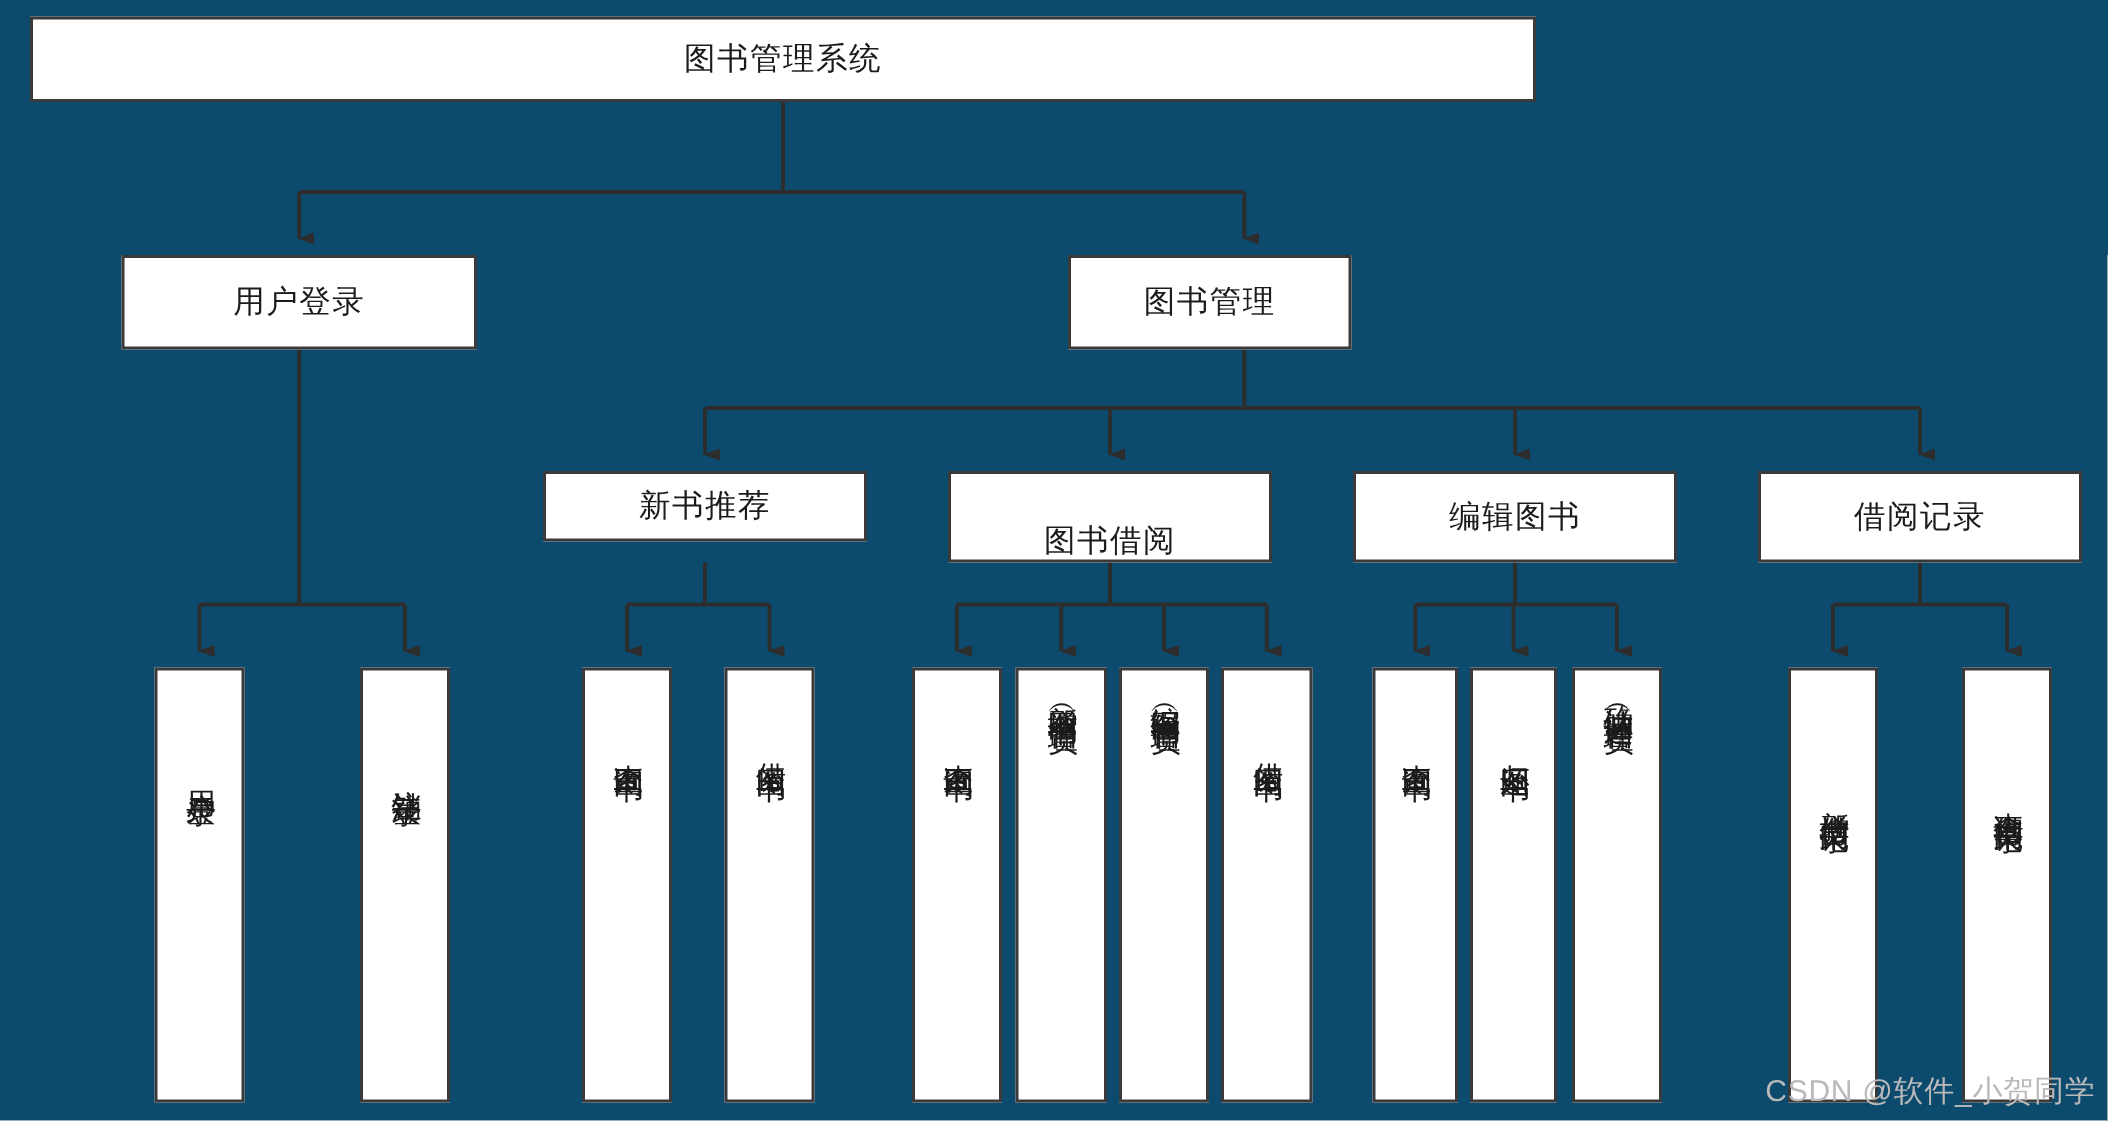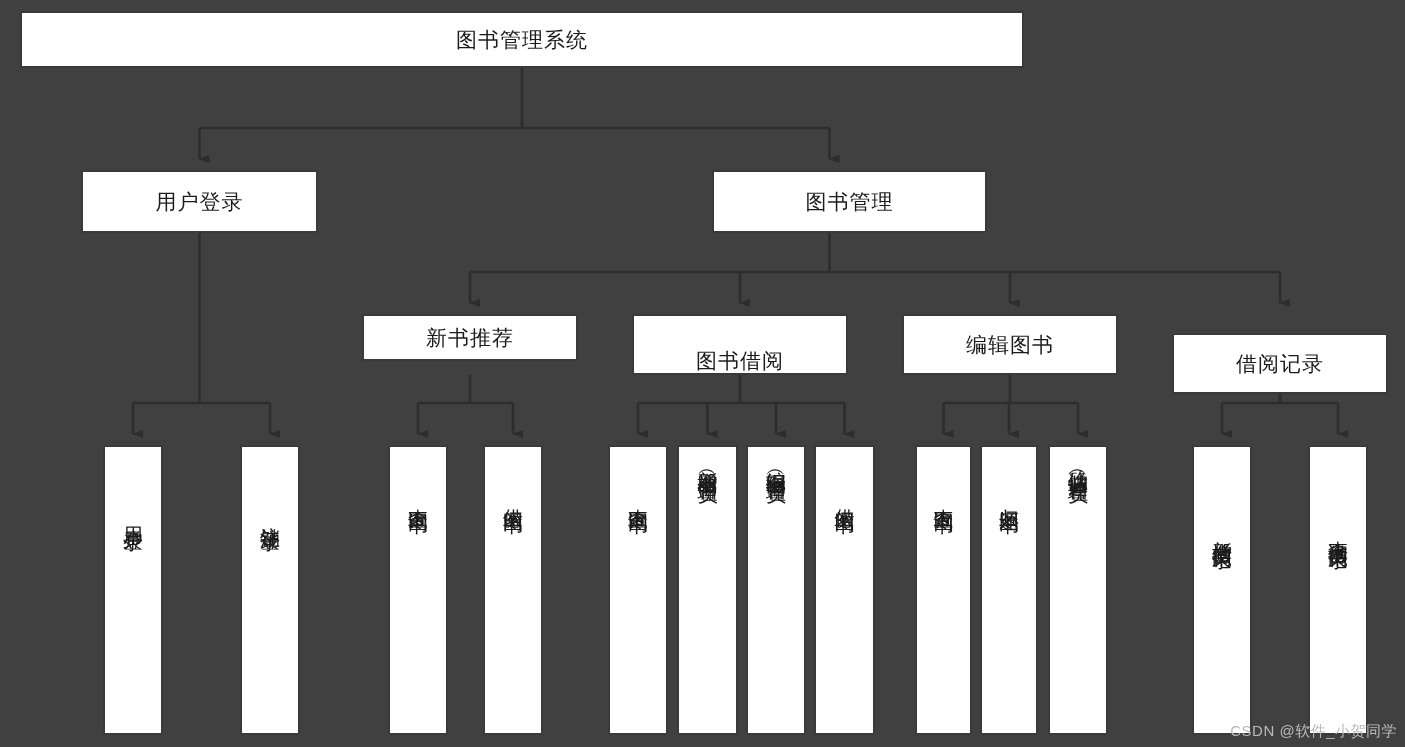--- a/index.html
+++ b/index.html
@@ -4,21 +4,21 @@
 <style>
   html, body {
     margin: 0;
     padding: 0;
     background: #ffffff;
   }
   #canvas {
     position: relative;
     width: 1405px;
     height: 747px;
-    background: #404040;
+    background: #0c4a6e;
     font-family: "Liberation Sans", "DejaVu Sans", sans-serif;
     overflow: hidden;
   }
   #edges {
     position: absolute;
     left: 0;
     top: 0;
     width: 1405px;
     height: 747px;
   }
@@ -61,21 +61,21 @@
   .node.vert.mid3 .label {
     margin-top: 40px;
   }
   .node.vert.top .label {
     margin-top: 2px;
   }
   .watermark {
     position: absolute;
     right: 8px;
     bottom: 6px;
-    font-size: 15px;
+    font-size: 20px;
     color: #b9b9b9;
     white-space: nowrap;
     letter-spacing: 0.5px;
     margin-left: 11px;
   }
 </style>
 </head>
 <body>
 
 <div id="canvas">
@@ -123,34 +123,34 @@
       </g>
   </svg>
 
   <div class="node horiz" style="left: 20px; top: 11px; width: 1004px; height: 57px;">
     <span class="label">图书管理系统</span>
   </div>
 
   <div class="node horiz" style="left: 81px; top: 170px; width: 237px; height: 63px;">
     <span class="label">用户登录</span>
   </div>
-  <div class="node horiz" style="left: 712px; top: 170px; width: 275px; height: 63px;">
+  <div class="node horiz" style="left: 712px; top: 170px; width: 189px; height: 63px;">
     <span class="label">图书管理</span>
   </div>
 
   <div class="node horiz" style="left: 362px; top: 314px; width: 216px; height: 47px;">
     <span class="label">新书推荐</span>
   </div>
   <div class="node horiz" style="left: 632px; top: 314px; width: 216px; height: 61px; align-items: flex-end;">
     <span class="label">图书借阅</span>
   </div>
   <div class="node horiz" style="left: 902px; top: 314px; width: 216px; height: 61px;">
     <span class="label">编辑图书</span>
   </div>
-  <div class="node horiz" style="left: 1172px; top: 314px; width: 216px; height: 61px; margin-top: 19px;">
+  <div class="node horiz" style="left: 1172px; top: 314px; width: 216px; height: 61px;">
     <span class="label">借阅记录</span>
   </div>
 
   <div class="node vert mid" style="left: 103px; top: 445px; width: 60px; height: 290px;">
     <span class="label">用户登录</span>
   </div>
   <div class="node vert mid" style="left: 240px; top: 445px; width: 60px; height: 290px;">
     <span class="label">注销登录</span>
   </div>
   <div class="node vert mid3" style="left: 388px; top: 445px; width: 60px; height: 290px;">

